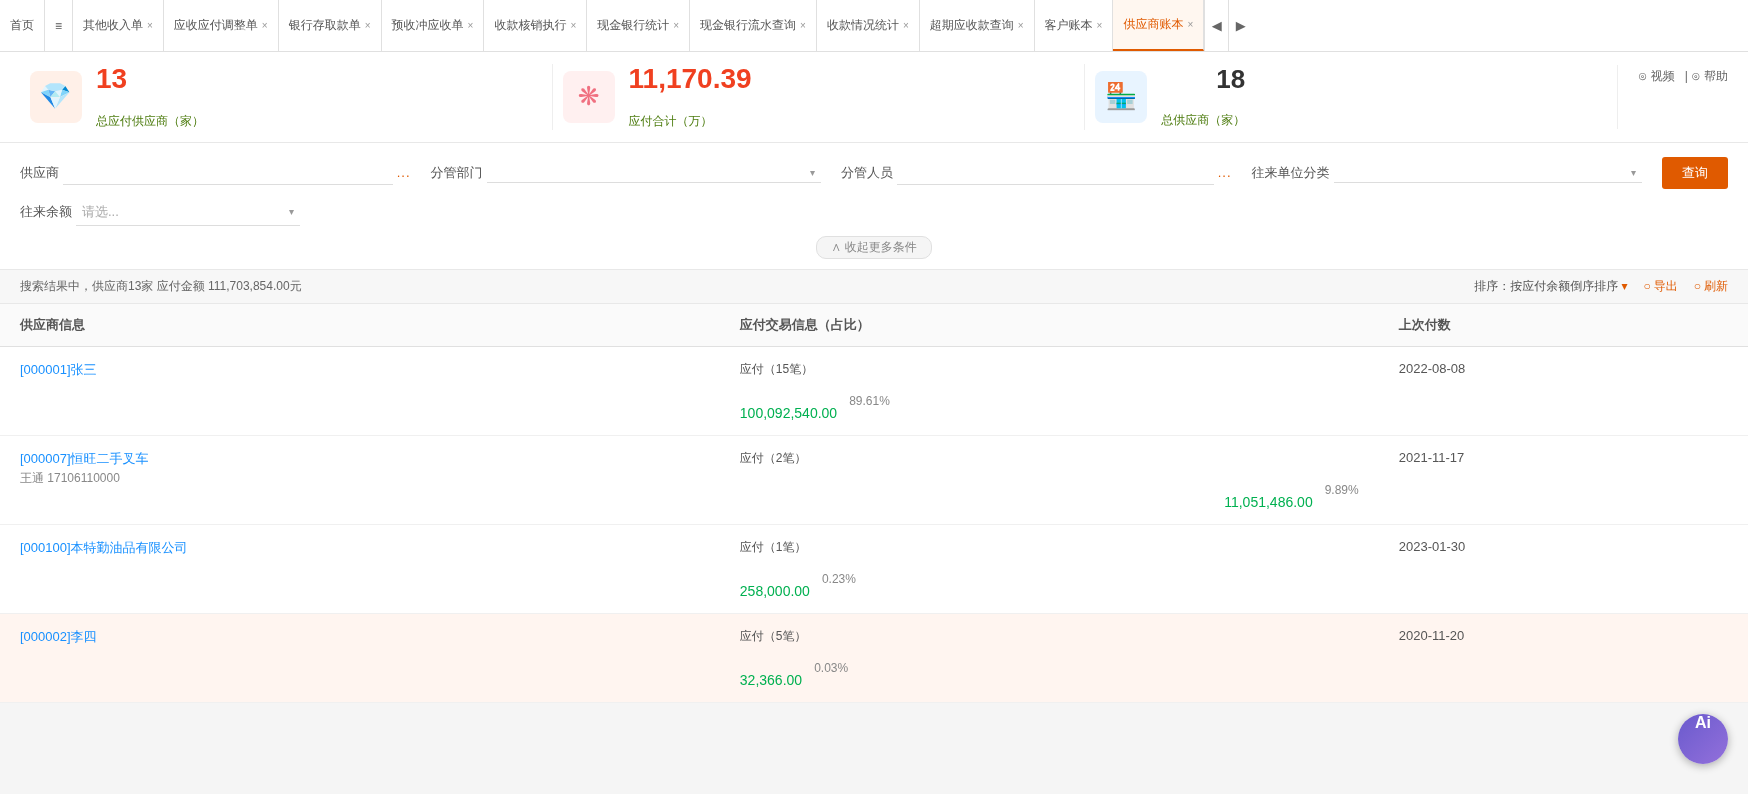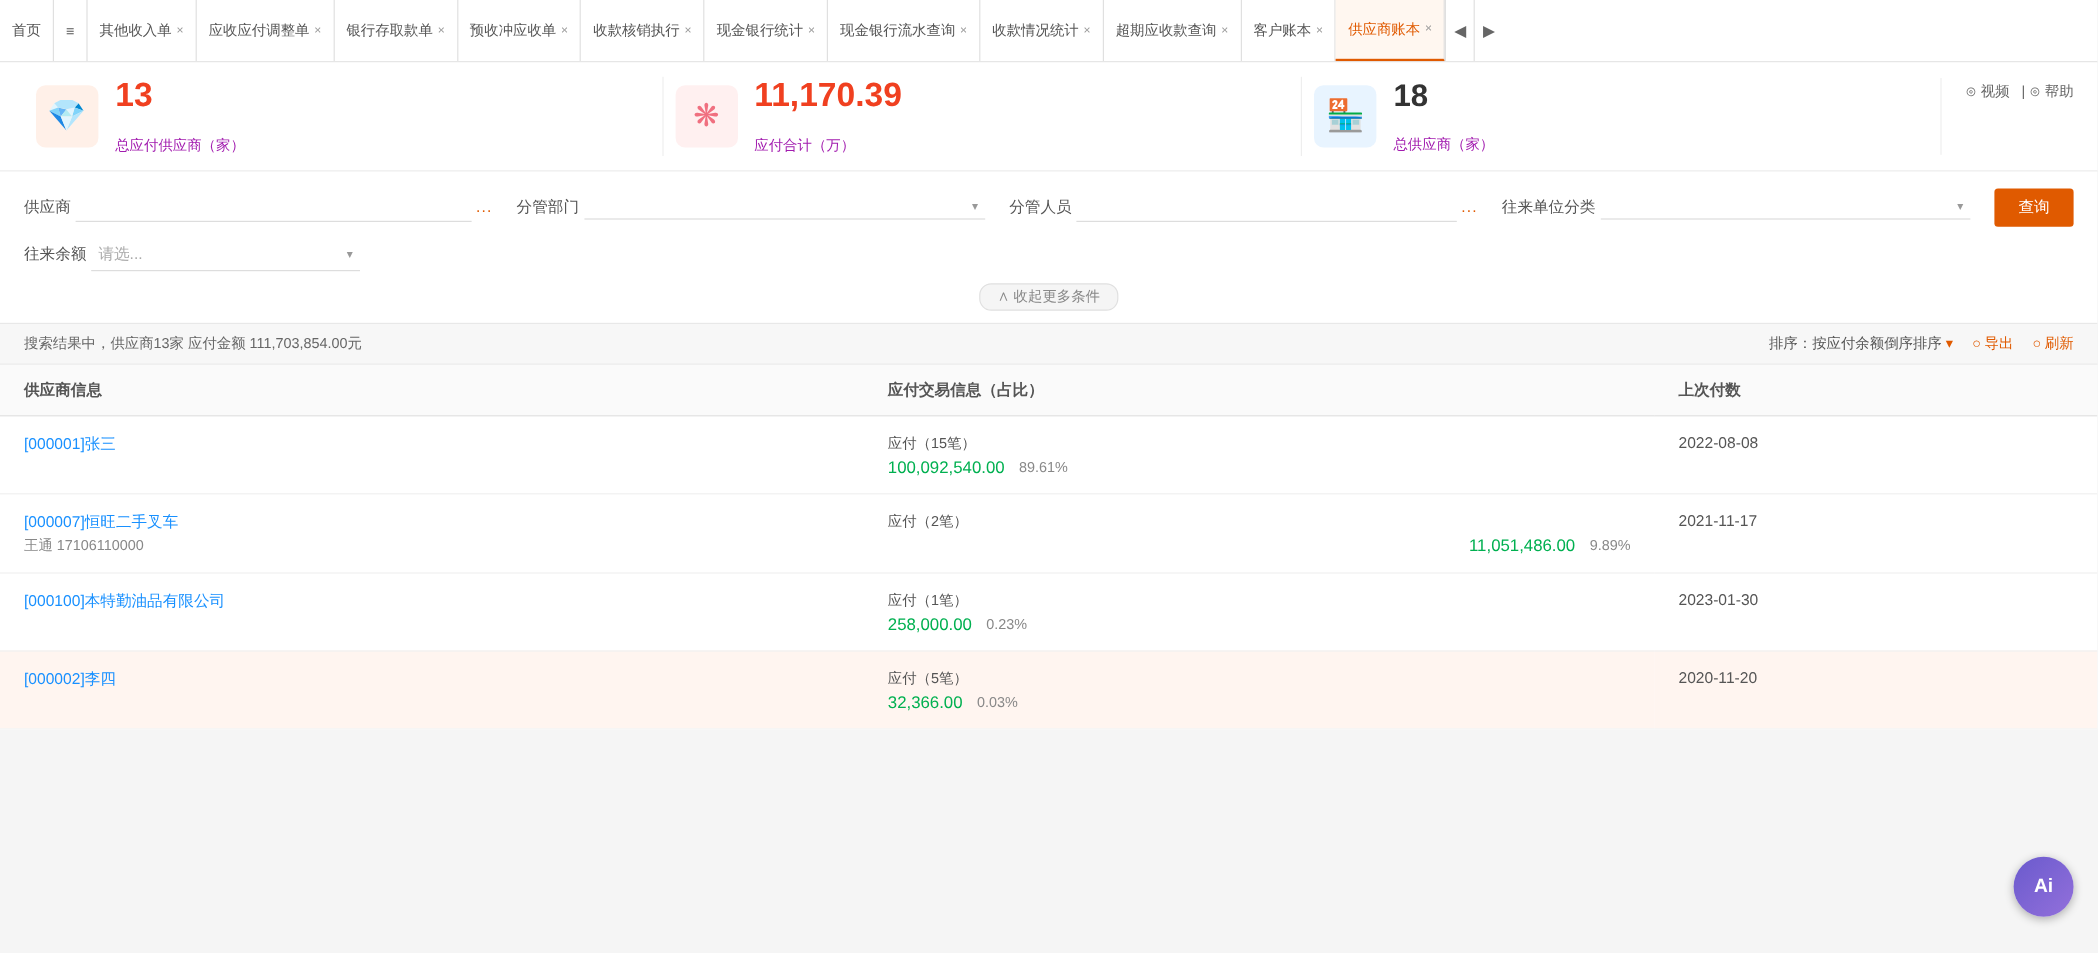--- a/index.html
+++ b/index.html
@@ -54,21 +54,21 @@
       display: flex;
       align-items: center;
       justify-content: center;
       border-radius: 8px;
       font-size: 26px;
     }
     .summary-icon.orange { background: #fff0e8; color: #f07020; }
     .summary-icon.pink { background: #fff0f0; color: #f07080; }
     .summary-icon.blue { background: #e8f4ff; color: #4090d0; }
     .summary-text .big-number { font-size: 28px; font-weight: bold; color: #f04020; line-height: 1.1; }
-    .summary-text .label { font-size: 12px; color: #a21caf; margin-top: 18px; }
+    .summary-text .label { font-size: 12px; color: #4d7c0f; margin-top: 18px; }
     .help-links {
       display: flex;
       align-items: center;
       gap: 10px;
       font-size: 12px;
       color: #666;
       padding-left: 20px;
       align-self: flex-start;
       padding-top: 4px;
     }
@@ -203,21 +203,21 @@
       vertical-align: top;
       font-size: 13px;
     }
     .supplier-link {
       color: #1890ff;
       cursor: pointer;
       text-decoration: none;
     }
     .supplier-sub { color: #888; font-size: 12px; margin-top: 2px; }
     .payable-count { color: #555; font-size: 12px; margin-bottom: 3px; }
-    .payable-amount { color: #00b050; font-size: 14px; font-weight: 500; }
+    .payable-amount { color: #00b050; font-size: 14px; font-weight: 500; margin-top: 24px; }
     .payable-pct { color: #888; font-size: 12px; margin-left: 12px; }
     .last-pay-date { color: #555; font-size: 13px; }
 
     
     ::-webkit-scrollbar { width: 6px; height: 6px; }
     ::-webkit-scrollbar-thumb { background: #ccc; border-radius: 3px; }
   </style>
 </head>
 <body>
 
@@ -287,21 +287,21 @@
   <div class="summary-card">
     <div class="summary-icon pink">❋</div>
     <div class="summary-text">
       <div class="big-number">11,170.39</div>
       <div class="label">应付合计（万）</div>
     </div>
   </div>
   <div class="summary-card">
     <div class="summary-icon blue">🏪</div>
     <div class="summary-text">
-      <div class="big-number" style="color:#333; font-size:26px;">18</div>
+      <div class="big-number" style="color:#333; font-size:26px;text-align:right;">18</div>
       <div class="label">总供应商（家）</div>
     </div>
   </div>
   <div class="help-links">
     <span>⊙ 视频</span>
     <span>| ⊙ 帮助</span>
   </div>
 </div>
 
 <div class="filter-area">
@@ -415,15 +415,15 @@
               <span class="payable-amount">32,366.00</span>
               <span class="payable-pct">0.03%</span>
             </div>
           </td>
           <td class="last-pay-date">2020-11-20</td>
         </tr>
       </tbody>
   </table>
 </div>
 
-<div style="position:fixed; bottom: 30px; right: 20px; width:50px; height:50px; background: linear-gradient(135deg, #6a5acd, #9370db); border-radius: 50%; display:flex; align-items:center; justify-content:center; cursor:pointer; box-shadow: 0 2px 8px rgba(0,0,0,0.3); z-index:999;">
+<div style="position:fixed; bottom: 30px; right: 20px; width:50px; height:50px; background: linear-gradient(135deg, #6a5acd, #9370db); border-radius: 50%; display:flex; justify-content:center; cursor:pointer; box-shadow: 0 2px 8px rgba(0,0,0,0.3); z-index:999;">
   <span style="color:#fff; font-weight:bold; font-size:16px;">Ai</span>
 </div>
 
 </body></html>

